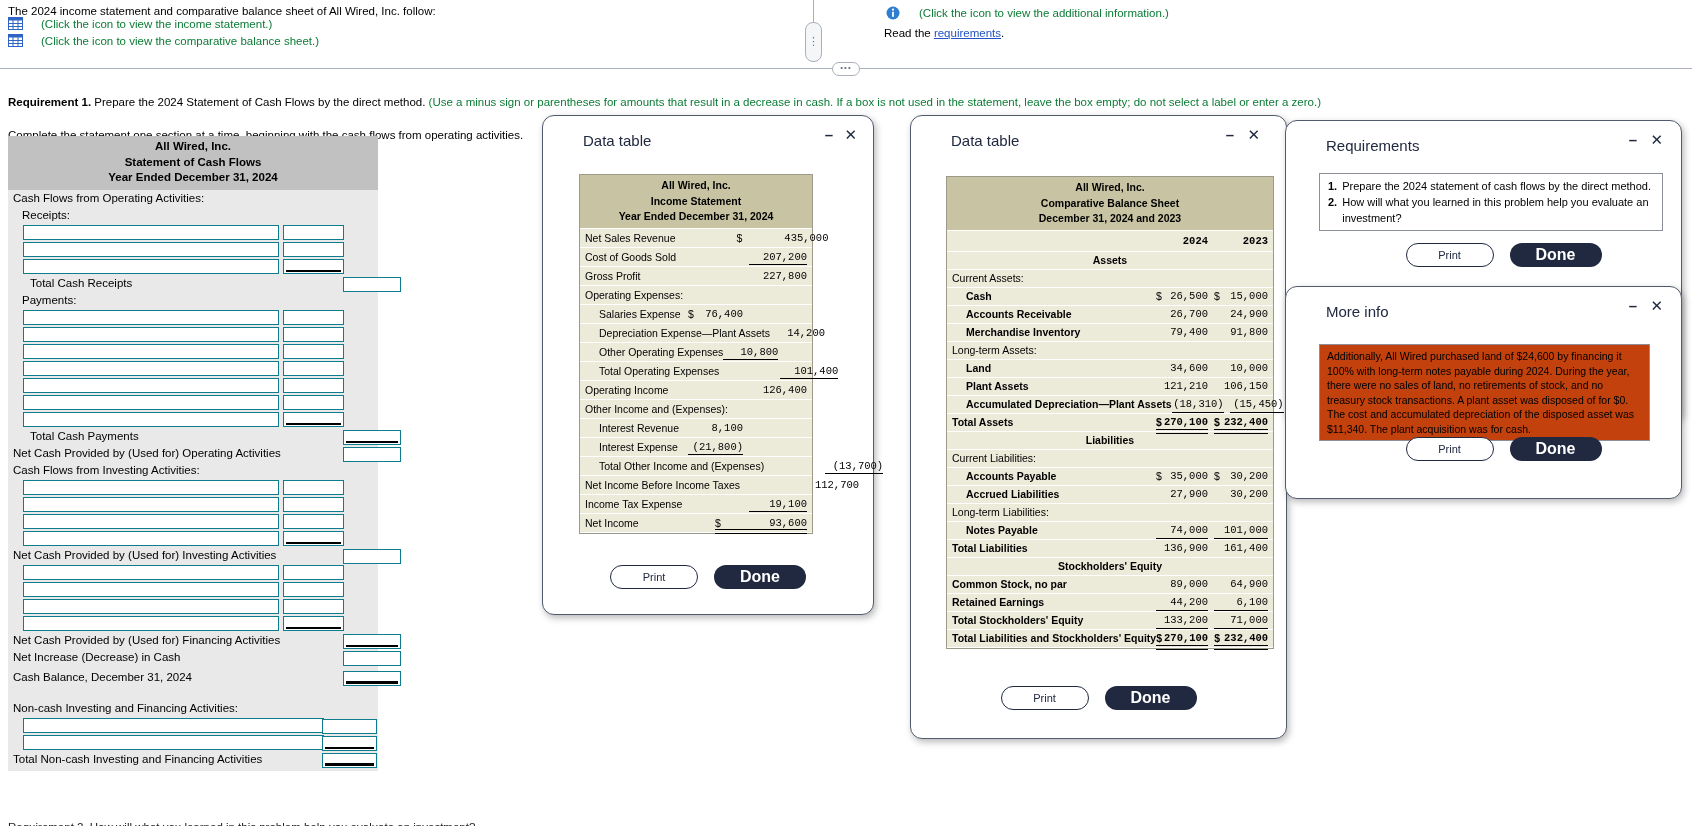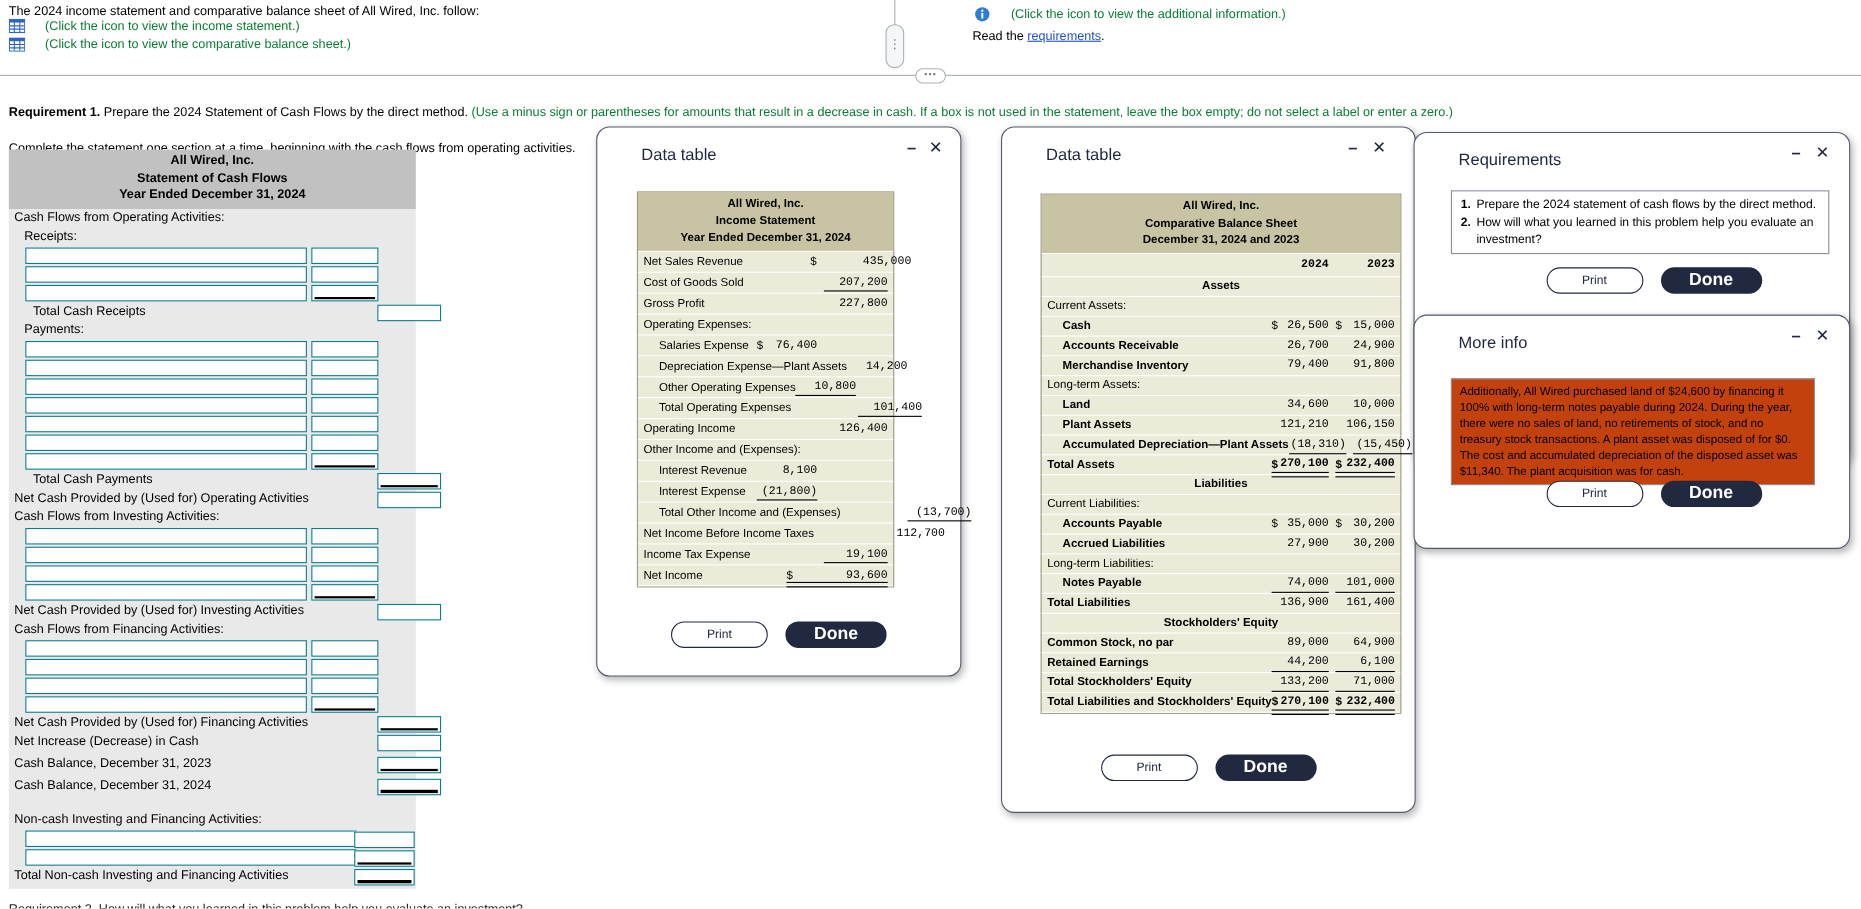--- a/index.html
+++ b/index.html
@@ -217,21 +217,20 @@
         <div class="ambox"></div>
       </div>
     <div class="frow inrow">
         <div class="selbox"></div>
         <div class="ambox">
           <i class="bl"></i>
         </div>
       </div>
     <div class="frow"><span class="lab0" style="display:inline-block;">Net Cash Provided by (Used for) Investing Activities</span><div class="totbox"></div></div>
 
-    <div class="frow lab0"><span>Cash Flows from Financing Activities:</span></div>
     <div class="frow inrow">
         <div class="selbox"></div>
         <div class="ambox"></div>
       </div>
     <div class="frow inrow">
         <div class="selbox"></div>
         <div class="ambox"></div>
       </div>
     <div class="frow inrow">
         <div class="selbox"></div>
@@ -241,23 +240,20 @@
         <div class="selbox"></div>
         <div class="ambox">
           <i class="bl"></i>
         </div>
       </div>
     <div class="frow"><span class="lab0" style="display:inline-block;">Net Cash Provided by (Used for) Financing Activities</span><div class="totbox">
           <i class="bl"></i>
         </div></div>
 
     <div class="frow"><span class="lab0" style="display:inline-block;">Net Increase (Decrease) in Cash</span><div class="totbox"></div></div>
-    <div class="frow mt4"><span class="lab0" style="display:inline-block;">Cash Balance, December 31, 2023</span><div class="totbox">
-          <i class="bl"></i>
-        </div></div>
     <div class="frow mt4"><span class="lab0" style="display:inline-block;">Cash Balance, December 31, 2024</span><div class="totbox">
           <i class="bl2"></i>
         </div></div>
 
     <div class="gap14"></div>
 
     <div class="frow lab0"><span>Non-cash Investing and Financing Activities:</span></div>
     <div class="frow inrow">
         <div class="selbox wide"></div>
         <div class="ambox nc"></div>

